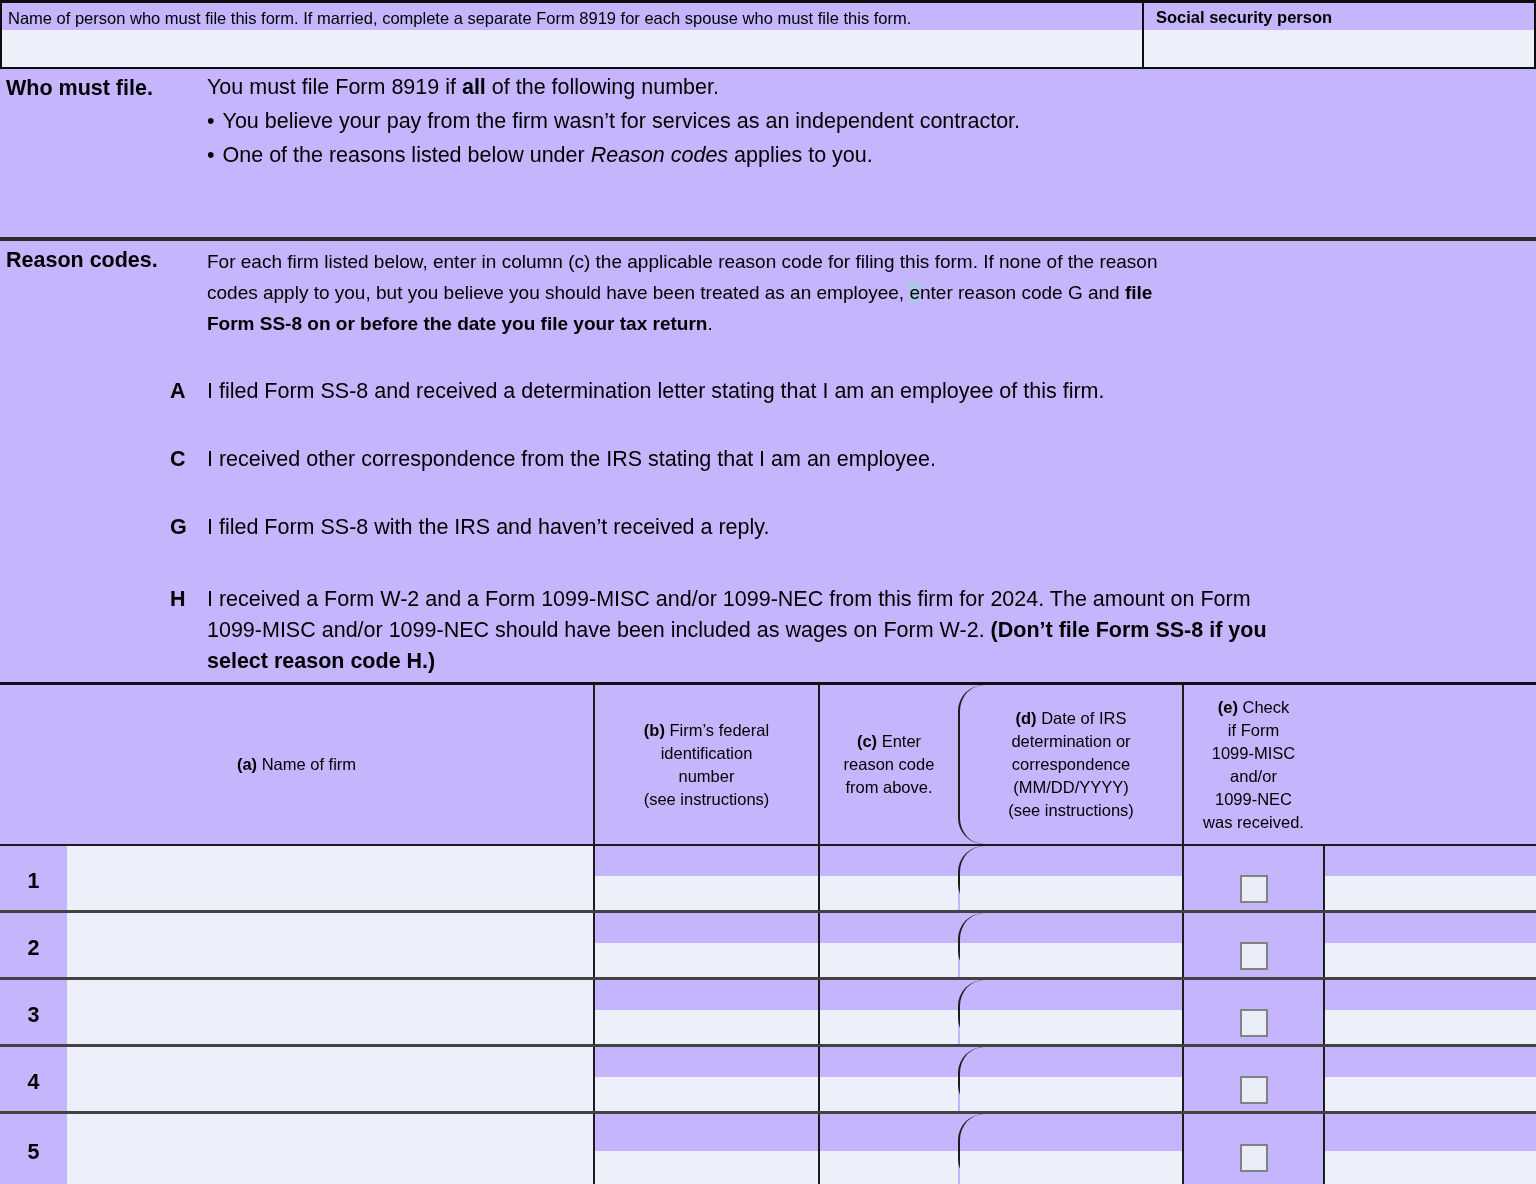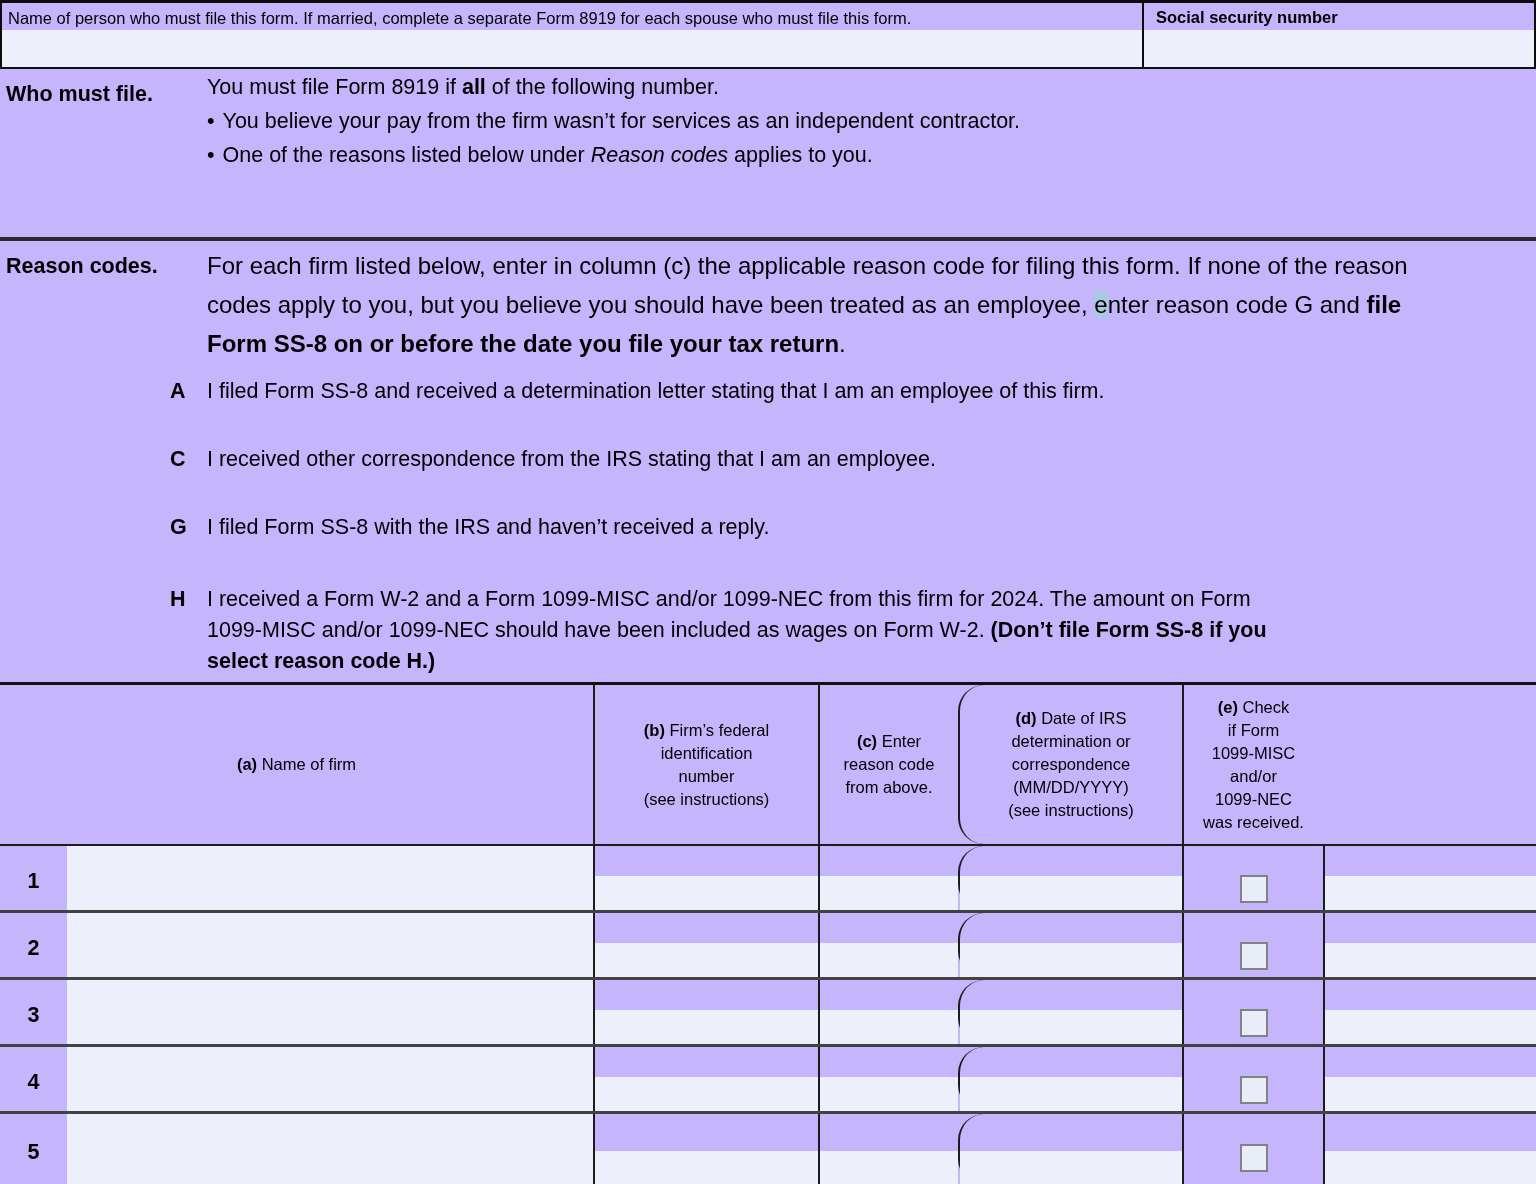--- a/index.html
+++ b/index.html
@@ -11,30 +11,30 @@
                border-top: 3px solid #0d0d0d; border-left: 2px solid #0d0d0d; border-right: 2px solid #0d0d0d;
                border-bottom: 5px solid #0d0d0d; }
   .top-label-left { position: absolute; left: 6px; top: 5px; font-size: 16.5px; line-height: 20px; width: 1120px; }
   .top-label-right { position: absolute; left: 1154px; top: 5px; font-size: 16.5px; font-weight: bold; }
   .top-field-left { position: absolute; left: 0; top: 27px; width: 1140px; height: 37px; background: #edf0fa; }
   .top-field-right { position: absolute; left: 1142px; top: 27px; width: 390px; height: 37px; background: #edf0fa; }
   .top-divider { position: absolute; left: 1140px; top: 0; width: 2px; height: 64px; background: #0d0d0d; }
 
   
   .who-section { position: absolute; top: 69px; left: 0; width: 1536px; height: 172px; border-bottom: 4px solid #2b2b2b; }
-  .side-label { position: absolute; left: 6px; top: 7px; font-size: 21.5px; font-weight: bold; margin-top: 6px; }
+  .side-label { position: absolute; left: 6px; top: 7px; font-size: 21.5px; font-weight: bold; }
   .who-body { position: absolute; left: 207px; top: 1px; width: 1315px; font-size: 21.5px; }
   .who-line { line-height: 34px; white-space: nowrap; }
   .bullet { display: inline-block; margin-right: 8px; }
   b.inline { font-weight: bold; }
   i.inline { font-style: italic; }
 
   
   .reason-section { position: absolute; top: 241px; left: 0; width: 1536px; }
-  .reason-para { position: absolute; left: 207px; top: 5px; width: 1320px; font-size: 24px; line-height: 39px; white-space: pre-line; }
+  .reason-para { position: absolute; left: 207px; top: 5px; width: 1320px; font-size: 19px; line-height: 31px; white-space: pre-line; }
   .hl { background: #aac8e4; }
   .ritem { position: absolute; left: 170px; width: 1340px; font-size: 21.5px; line-height: 31px; }
   .ritem .rcode { position: absolute; left: 0; top: 0; font-weight: bold; }
   .ritem .rtext { display: block; margin-left: 37px; white-space: pre-line; }
   .item-a { top: 376px; } .item-c { top: 444px; } .item-g { top: 512px; } .item-h { top: 584px; }
 
   
   .firm-table { position: absolute; top: 682px; left: 0; width: 1536px; height: 502px; border-top: 3px solid #111; }
   .thead { display: flex; width: 1536px; height: 161px; border-bottom: 2px solid #1c1c1c; }
   .col-a { width: 593px; } .col-b { width: 225px; } .col-c { width: 140px; }
@@ -60,21 +60,21 @@
 </head>
 <body>
 
 <div class="page">
 
   <div class="top-strip">
     <div class="top-field-left"></div>
     <div class="top-field-right"></div>
     <div class="top-divider"></div>
     <div class="top-label-left">Name of person who must file this form. If married, complete a separate Form 8919 for each spouse who must file this form.</div>
-    <div class="top-label-right">Social security number</div>
+    <div class="top-label-right">Social security person</div>
   </div>
 
   <div class="who-section">
     <div class="side-label">Who must file.</div>
     <div class="who-body">
       <div class="who-line"><span>You must file Form 8919 if </span><b class="inline">all</b><span> of the following number.</span></div>
       <div class="who-line"><span class="bullet">•</span><span>You believe your pay from the firm wasn’t for services as an independent contractor.</span></div>
       <div class="who-line"><span class="bullet">•</span><span>One of the reasons listed below under </span><i class="inline">Reason codes</i><span> applies to you.</span></div>
     </div>
   </div>

